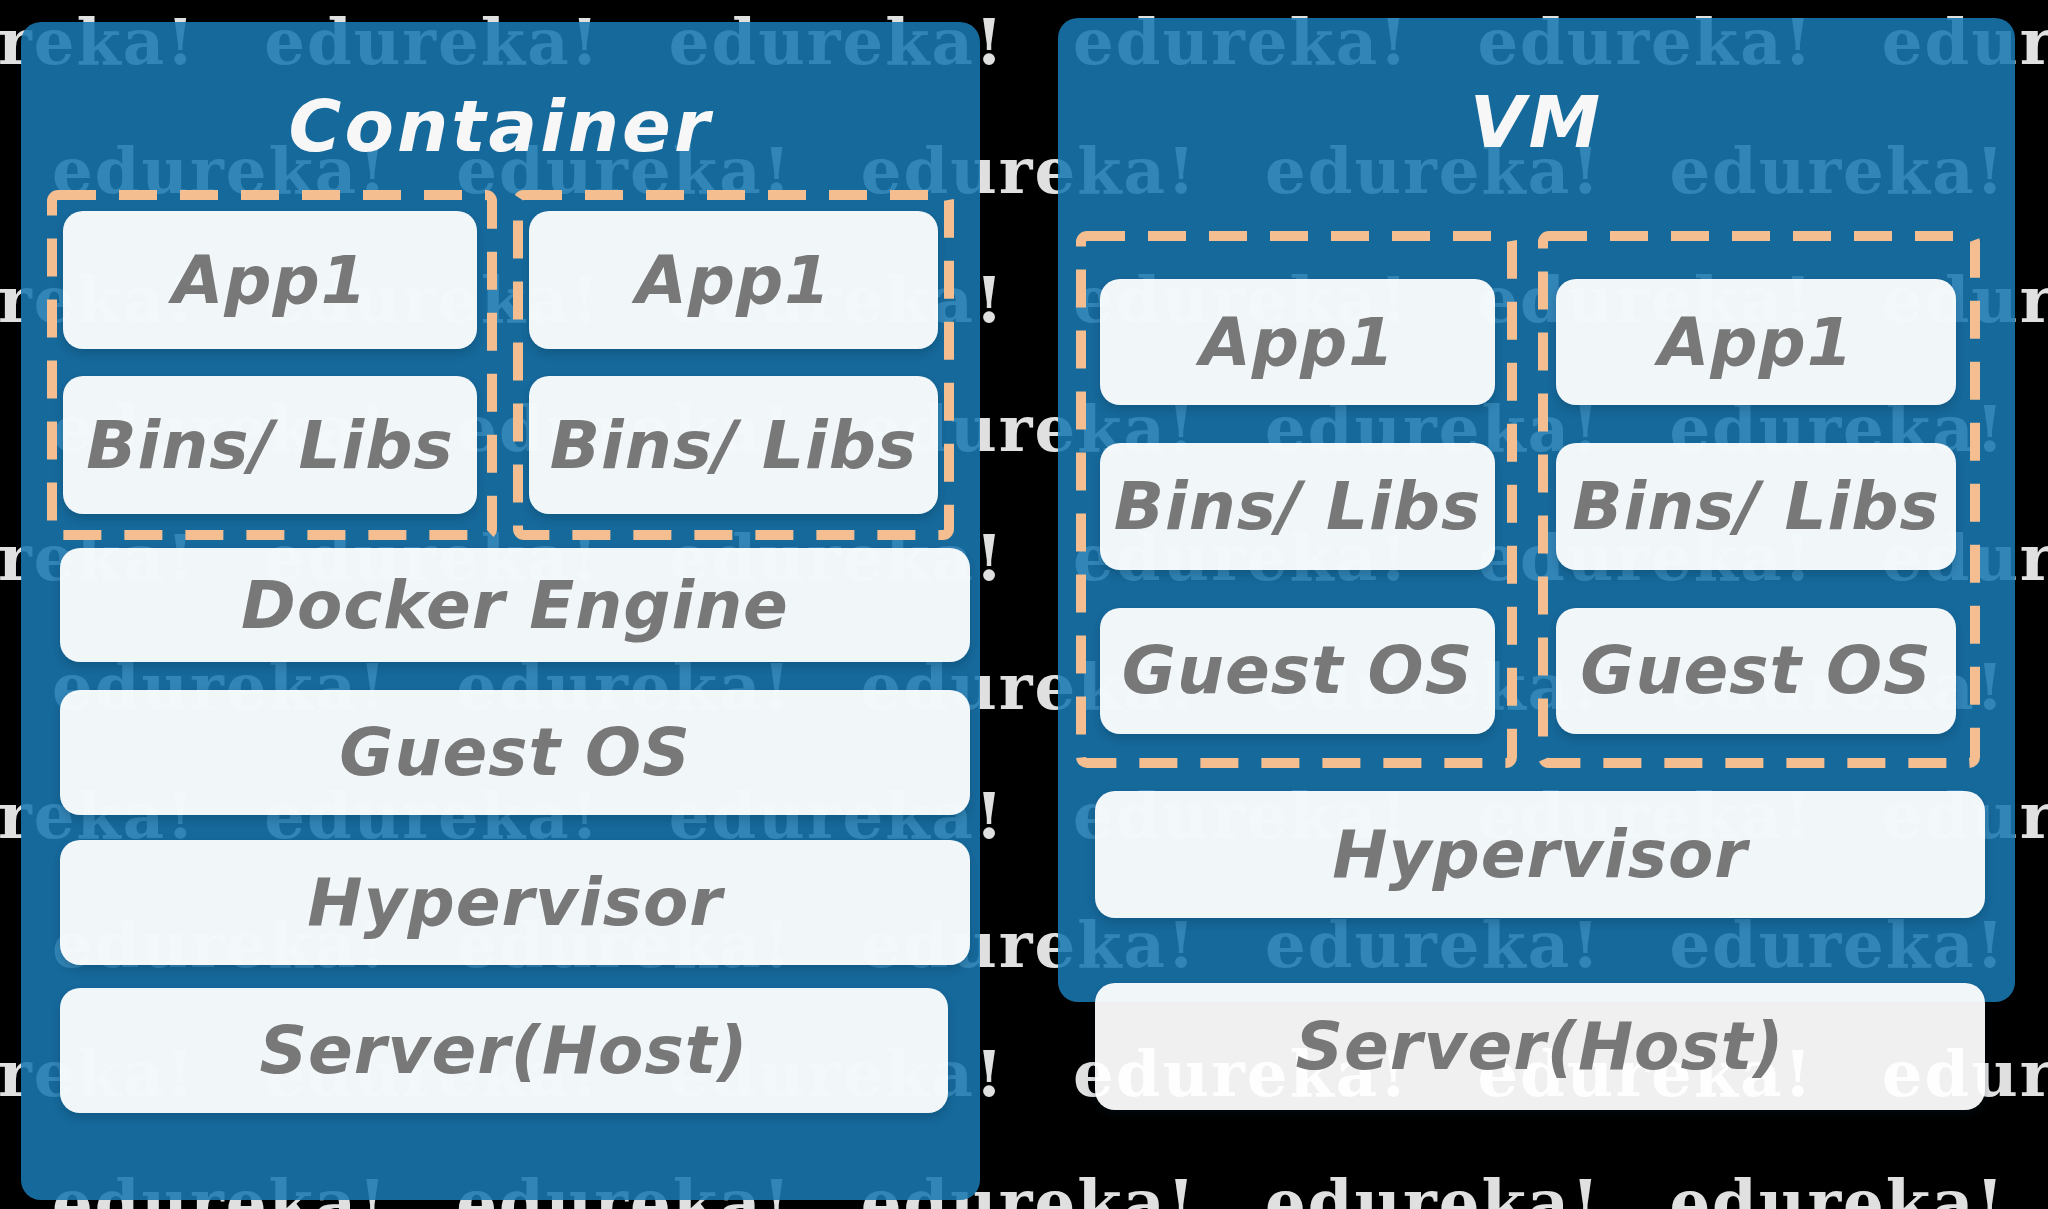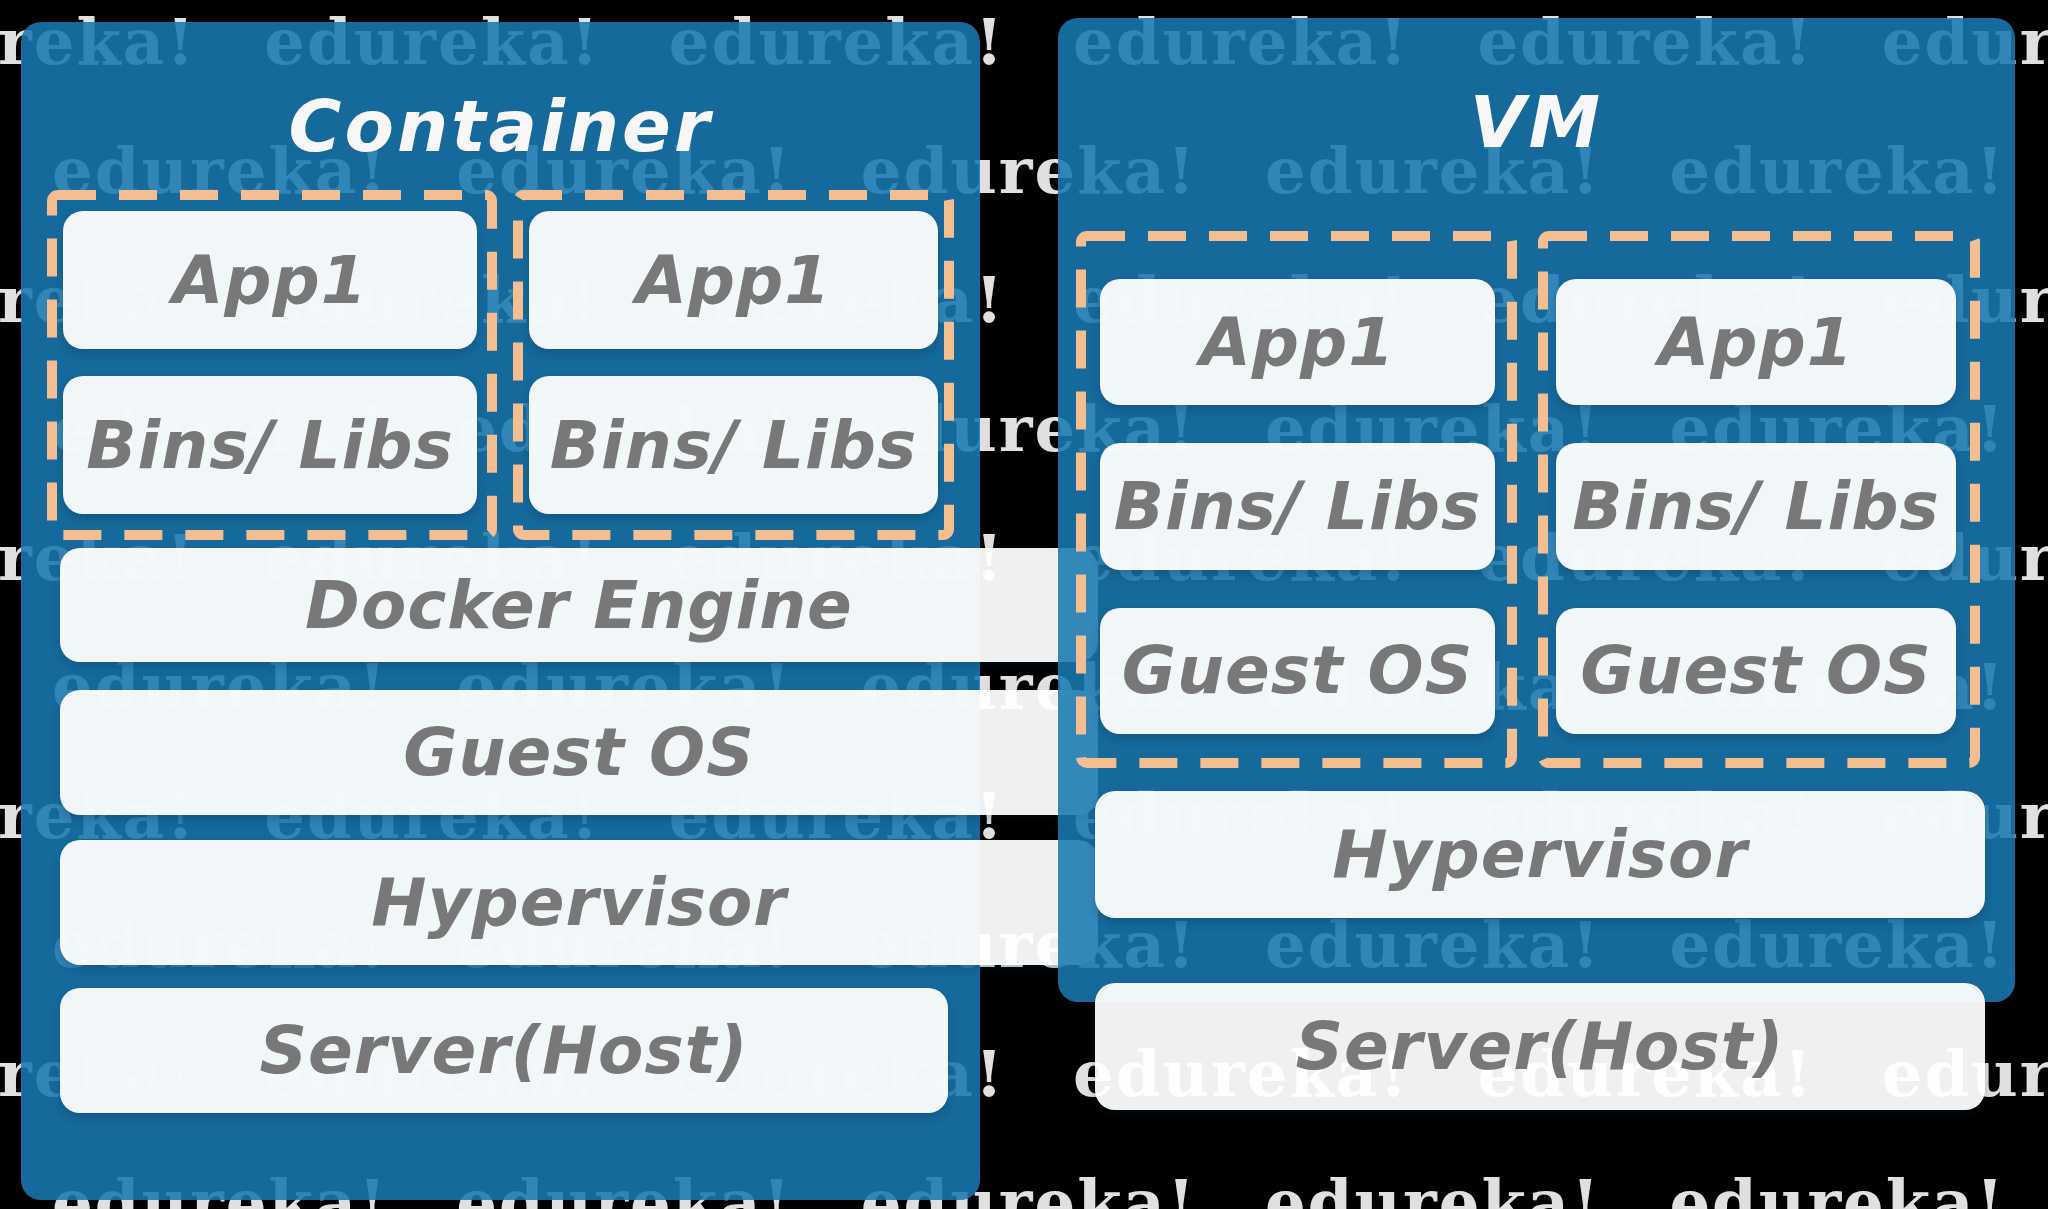--- a/index.html
+++ b/index.html
@@ -95,21 +95,21 @@
   .dash-group .wbox { flex: 1; }
   .wbox span {
     color: #787878;
     font-size: 66px;
     font-weight: 700;
     letter-spacing: 1px;
     white-space: nowrap;
   }
 
   
-  .c-row { position: absolute; left: 39px; width: 1038px; }
+  .c-row { position: absolute; left: 39px; width: 910px; }
   .c-row-0 { top: 526px; height: 114px; }
   .c-row-1 { top: 668px; height: 125px; }
   .c-row-2 { top: 818px; height: 125px; }
   .c-row-3 { top: 966px; height: 125px; width: 888px; }
 
   .v-row { position: absolute; left: 37px; width: 890px; }
   .v-row-0 { top: 773px; height: 127px; }
   .v-row-1 { top: 965px; height: 127px; }
 </style>
 </head>

